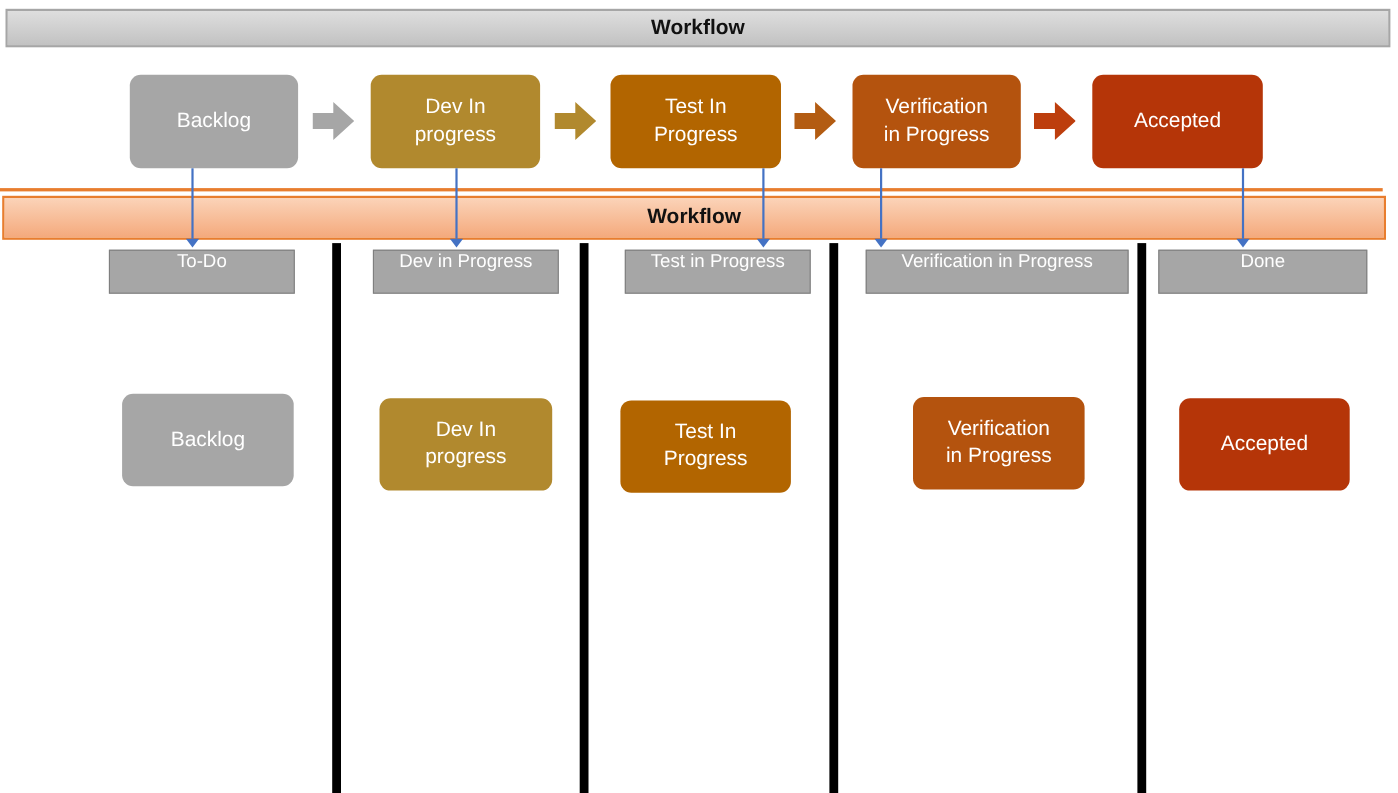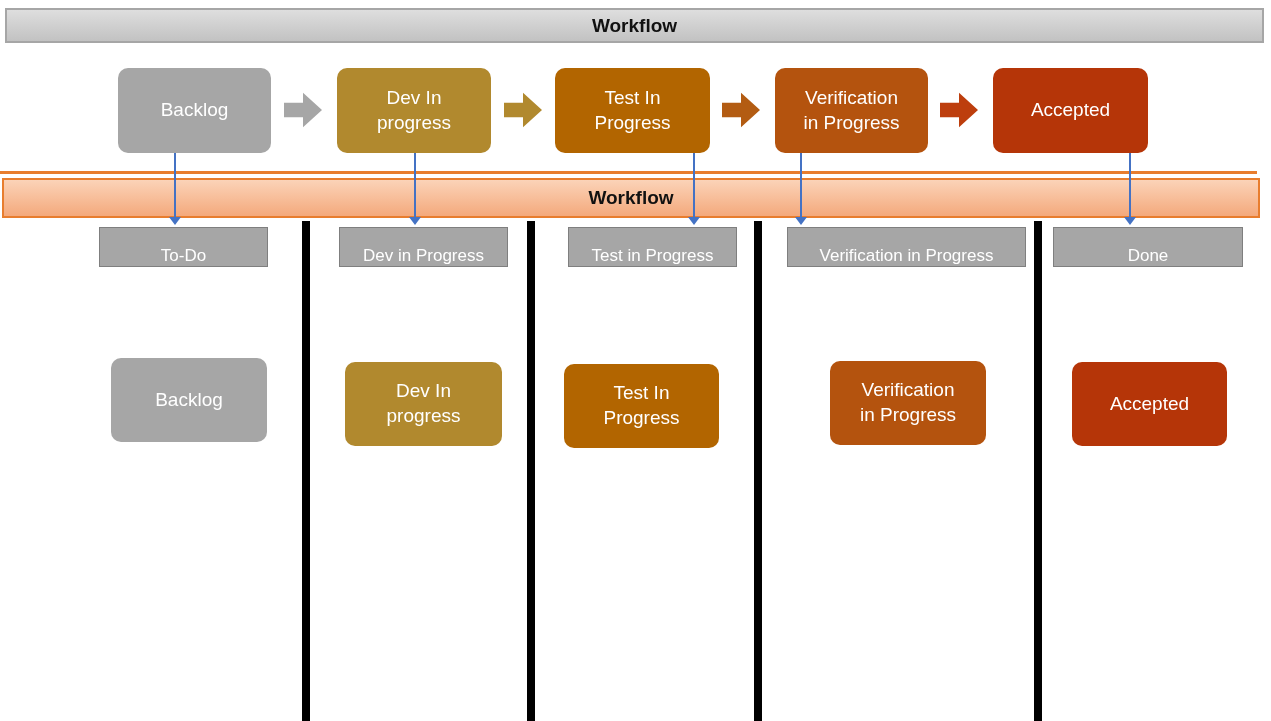--- a/index.html
+++ b/index.html
@@ -27,21 +27,21 @@
        clip-path:polygon(0 30%,50% 30%,50% 2%,100% 50%,50% 98%,50% 70%,0 70%);}
 
   
   .connector{position:absolute;width:12px;z-index:5;display:flex;flex-direction:column;align-items:center;}
   .connector .stem{width:2px;height:64px;}
   .connector .head{width:0;height:0;border-left:6px solid transparent;border-right:6px solid transparent;
        border-top:8px solid #4472c4;}
 
   
   .col-header{position:absolute;top:227px;height:40px;box-sizing:border-box;z-index:2;
-       border:1.5px solid #7f7f7f;display:flex;align-items:flex-end;justify-content:center;
+       border:1.5px solid #7f7f7f;display:flex;align-items:flex-start;justify-content:center;
        color:#ffffff;font-size:17px;}
 
   
   .divider{position:absolute;top:221px;width:8px;height:500px;background:#000000;}
 
   
   .card{position:absolute;height:84px;border-radius:10px;box-sizing:border-box;
        display:flex;align-items:center;justify-content:center;text-align:center;
        color:#ffffff;font-size:19px;line-height:1.3;white-space:pre-line;}
 </style>

